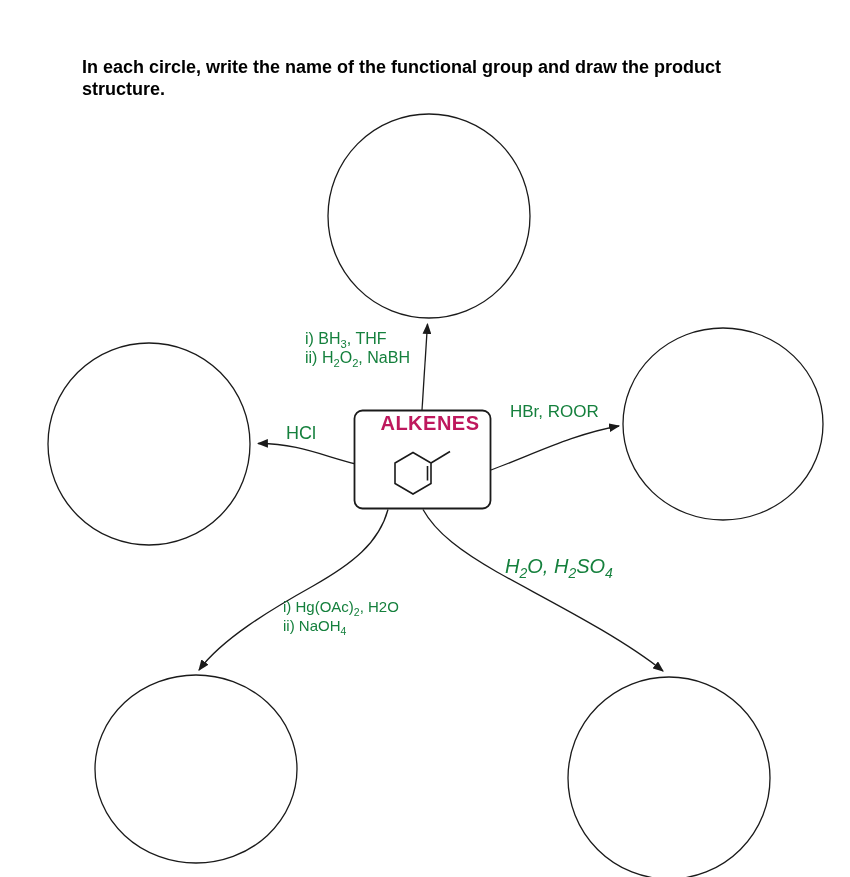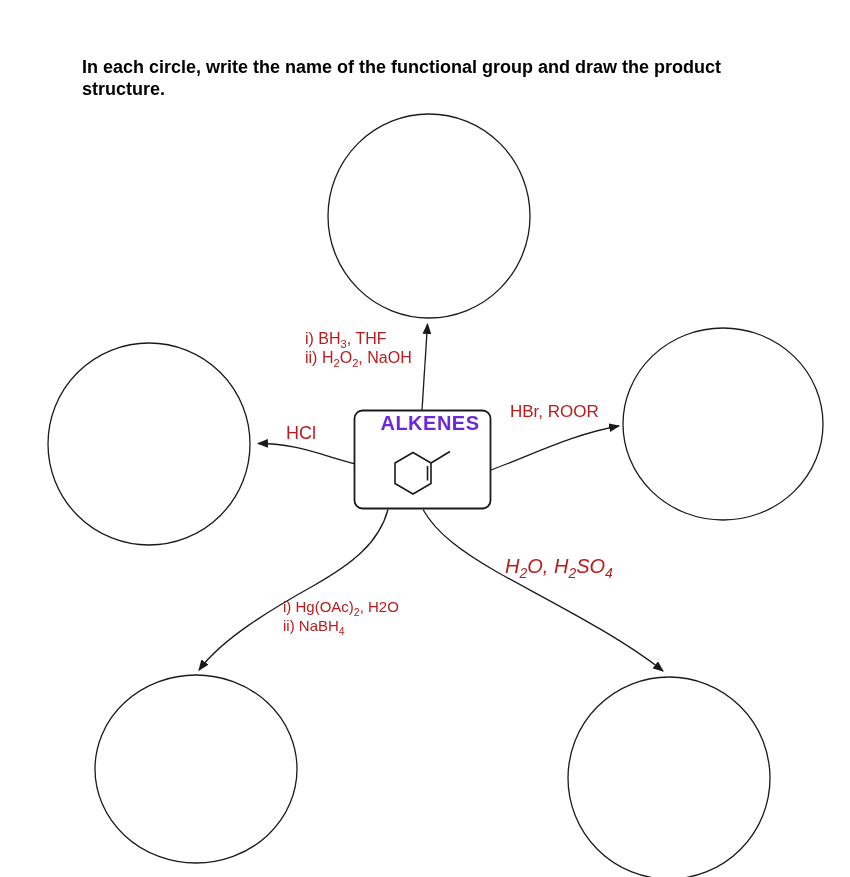--- a/index.html
+++ b/index.html
@@ -24,32 +24,32 @@
     left: 82px;
     top: 20px;
     width: 700px;
     font-size: 18px;
     font-weight: bold;
     color: #000000;
     line-height: 22px;
   }
   .label {
     position: absolute;
-    color: #b91c1c;
+    color: #15803d;
     white-space: nowrap;
   }
   .alkenes {
     position: absolute;
     left: 354px;
     top: 376px;
     width: 152px;
     text-align: center;
     font-size: 20px;
     font-weight: bold;
-    color: #6d28d9;
+    color: #be185d;
     letter-spacing: 0.5px;
   }
   .lbl-hydroboration { left: 305px; top: 293px; font-size: 16px; line-height: 19px; }
   .lbl-hcl           { left: 286px; top: 387px; font-size: 18px; }
   .lbl-hbr           { left: 510px; top: 366px; font-size: 17px; }
   .lbl-oxymerc       { left: 283px; top: 561px; font-size: 15px; line-height: 19px; }
   .lbl-hydration     { left: 505px; top: 519px; font-size: 20px; font-style: italic; }
   sub {
     font-size: 70%;
     line-height: 0;
@@ -87,27 +87,27 @@
       <line x1="431" y1="427" x2="450" y2="415.5"></line>
     </g>
   </svg>
 
   <div class="title">In each circle, write the name of the functional group and draw the product structure.</div>
 
   <div class="alkenes">ALKENES</div>
 
   <div class="label lbl-hydroboration">
     <div><span>i) BH</span><sub>3</sub><span>, THF</span></div>
-    <div><span>ii) H</span><sub>2</sub><span>O</span><sub>2</sub><span>, NaOH</span></div>
+    <div><span>ii) H</span><sub>2</sub><span>O</span><sub>2</sub><span>, NaBH</span></div>
   </div>
 
   <div class="label lbl-hcl">HCl</div>
 
   <div class="label lbl-hbr">HBr, ROOR</div>
 
   <div class="label lbl-oxymerc">
     <div><span>i) Hg(OAc)</span><sub>2</sub><span>, H2O</span></div>
-    <div><span>ii) NaBH</span><sub>4</sub></div>
+    <div><span>ii) NaOH</span><sub>4</sub></div>
   </div>
 
   <div class="label lbl-hydration"><span>H</span><sub>2</sub><span>O, H</span><sub>2</sub><span>SO</span><sub>4</sub></div>
 
 </div>
 
 </body></html>

